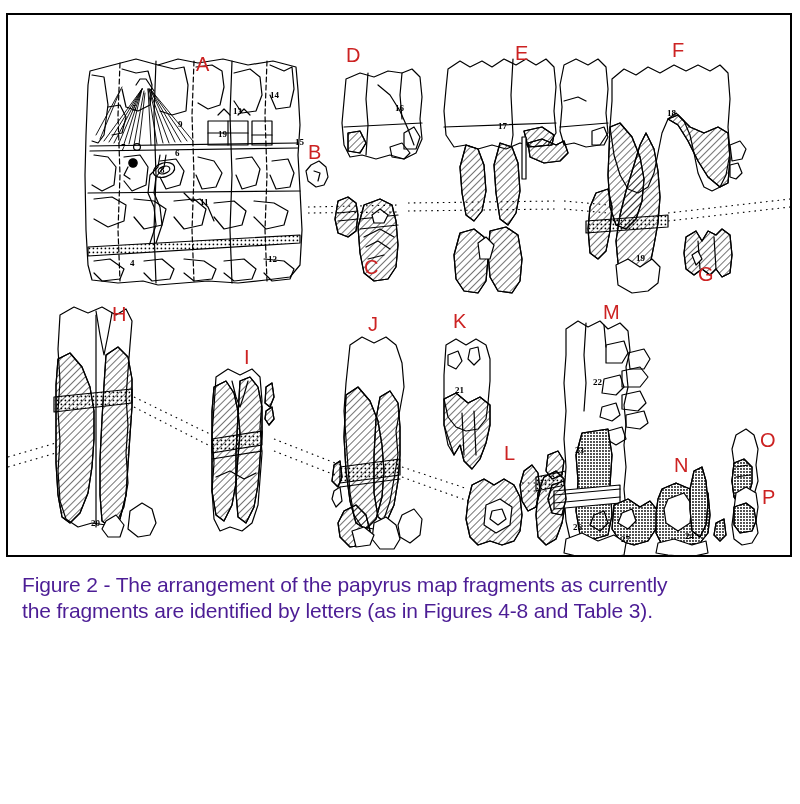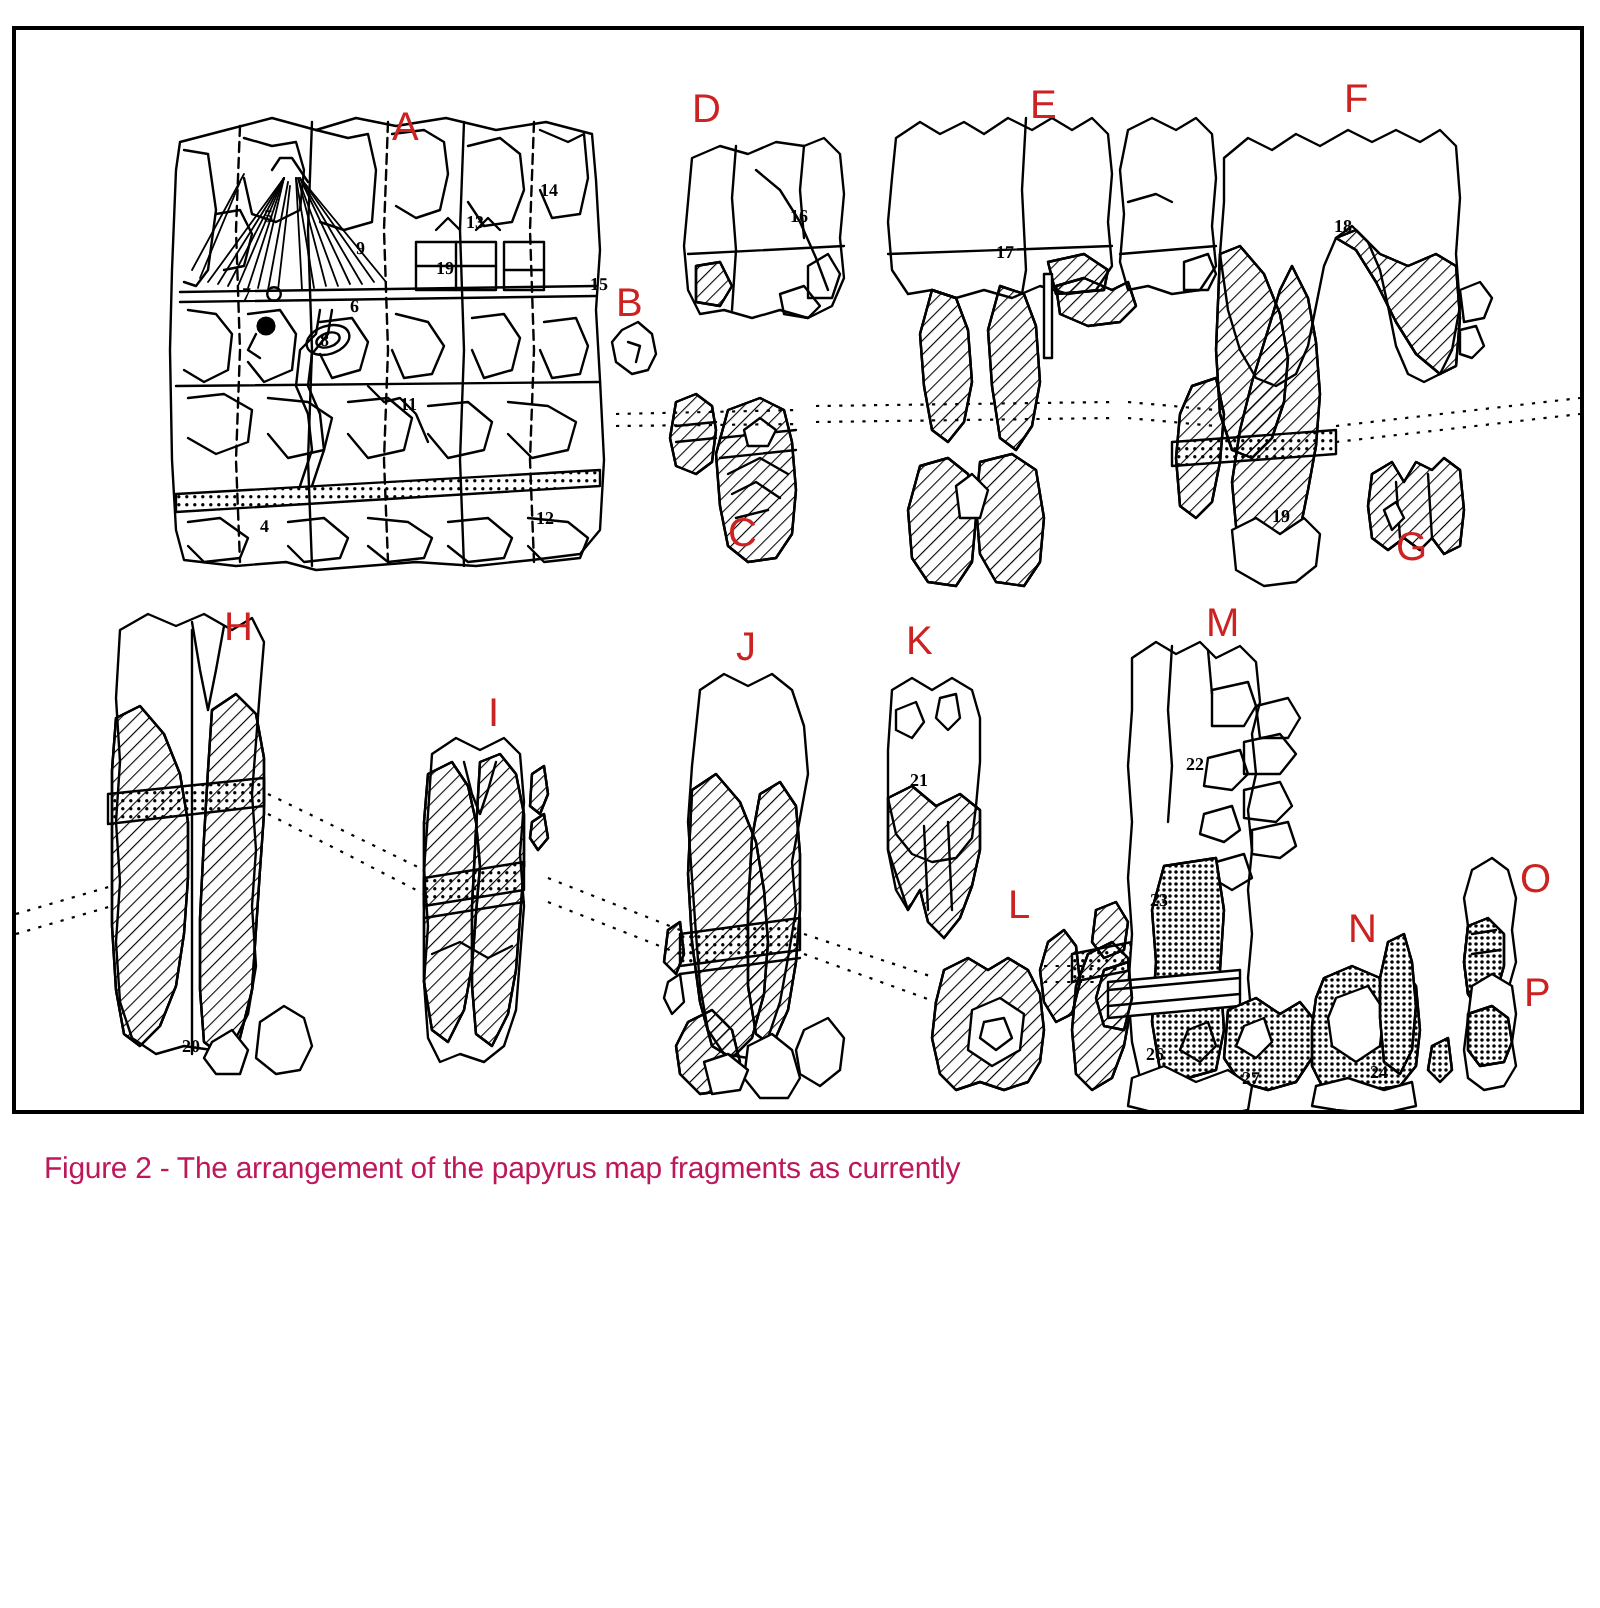--- a/index.html
+++ b/index.html
@@ -53,23 +53,23 @@
     white-space: pre;
     user-select: none;
   }
   
   #caption {
     position: absolute;
     left: 22px;
     top: 572px;
     width: 760px;
     font-family: "Liberation Sans", sans-serif;
-    font-size: 15px;
+    font-size: 21px;
     line-height: 26.4px;
-    color: #be185d;
+    color: #4c1d95;
     letter-spacing: -0.15px;
   }
   #caption .cap-line {
     display: block;
     white-space: pre;
   }
 </style>
 </head>
 <body>
 
@@ -599,15 +599,16 @@
         <div class="frag-letter" style="left: 496px; top: 428px; color: rgb(204, 34, 34);">L</div>
         <div class="frag-letter" style="left: 595px; top: 287px; color: rgb(204, 34, 34);">M</div>
         <div class="frag-letter" style="left: 666px; top: 440px; color: rgb(204, 34, 34);">N</div>
         <div class="frag-letter" style="left: 752px; top: 415px; color: rgb(204, 34, 34);">O</div>
         <div class="frag-letter" style="left: 754px; top: 472px; color: rgb(204, 34, 34);">P</div>
       </div>
   </div>
 
   <div id="caption">
       <span class="cap-line">Figure 2 - The arrangement of the papyrus map fragments as currently</span>
+      <span class="cap-line">the fragments are identified by letters (as in Figures 4-8 and Table 3).</span>
     </div>
 
 </div>
 
 </body></html>

